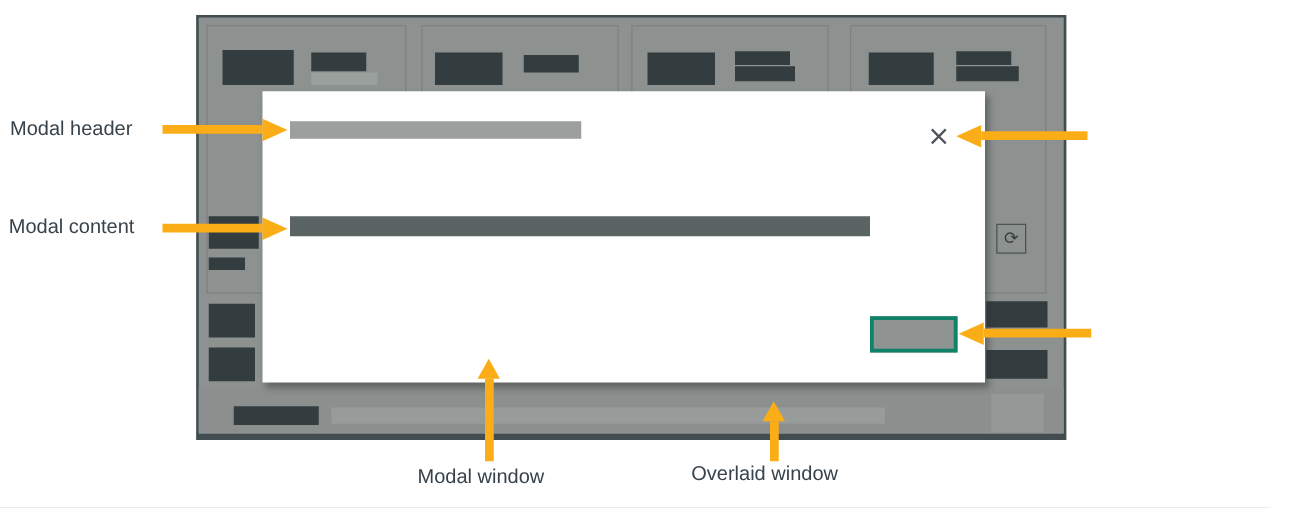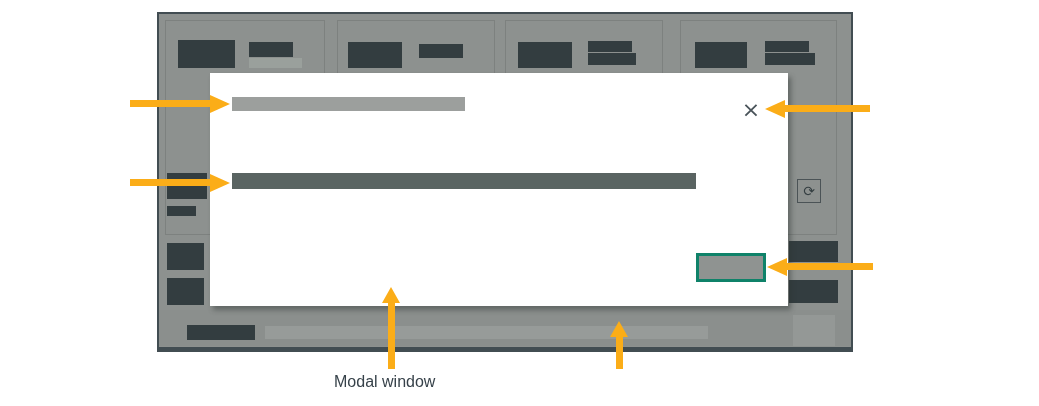--- a/index.html
+++ b/index.html
@@ -103,32 +103,35 @@
 
   <div class="modal">
     <div class="modal-header-bar"></div>
     <div class="modal-content-bar"></div>
     <button class="modal-close">
       <span>×</span>
     </button>
     <button class="modal-action"></button>
   </div>
 
+  <div class="ann-label" style="left:8px;top:94px;">Modal header</div>
   <div class="shaft" style="left:130px;top:100px;width:80px;height:7px;"></div>
   <div class="head head-right" style="left:210px;top:95px;"></div>
 
+  <div class="ann-label" style="left:7px;top:172px;">Modal content</div>
   <div class="shaft" style="left:130px;top:179px;width:80px;height:7px;"></div>
   <div class="head head-right" style="left:210px;top:174px;"></div>
 
   <div class="head head-left" style="left:765px;top:100px;"></div>
   <div class="shaft" style="left:785px;top:105px;width:85px;height:7px;"></div>
 
   <div class="head head-left" style="left:767px;top:258px;"></div>
   <div class="shaft" style="left:787px;top:263px;width:86px;height:7px;"></div>
 
   <div class="ann-label" style="left:334px;top:372px;">Modal window</div>
   <div class="head head-up" style="left:382px;top:287px;"></div>
   <div class="shaft" style="left:388px;top:303px;width:7px;height:66px;"></div>
 
+  <div class="ann-label" style="left:553px;top:370px;">Overlaid window</div>
   <div class="head head-up" style="left:610px;top:321px;"></div>
   <div class="shaft" style="left:616px;top:337px;width:7px;height:32px;"></div>
 
 </div>
 
 </body></html>

